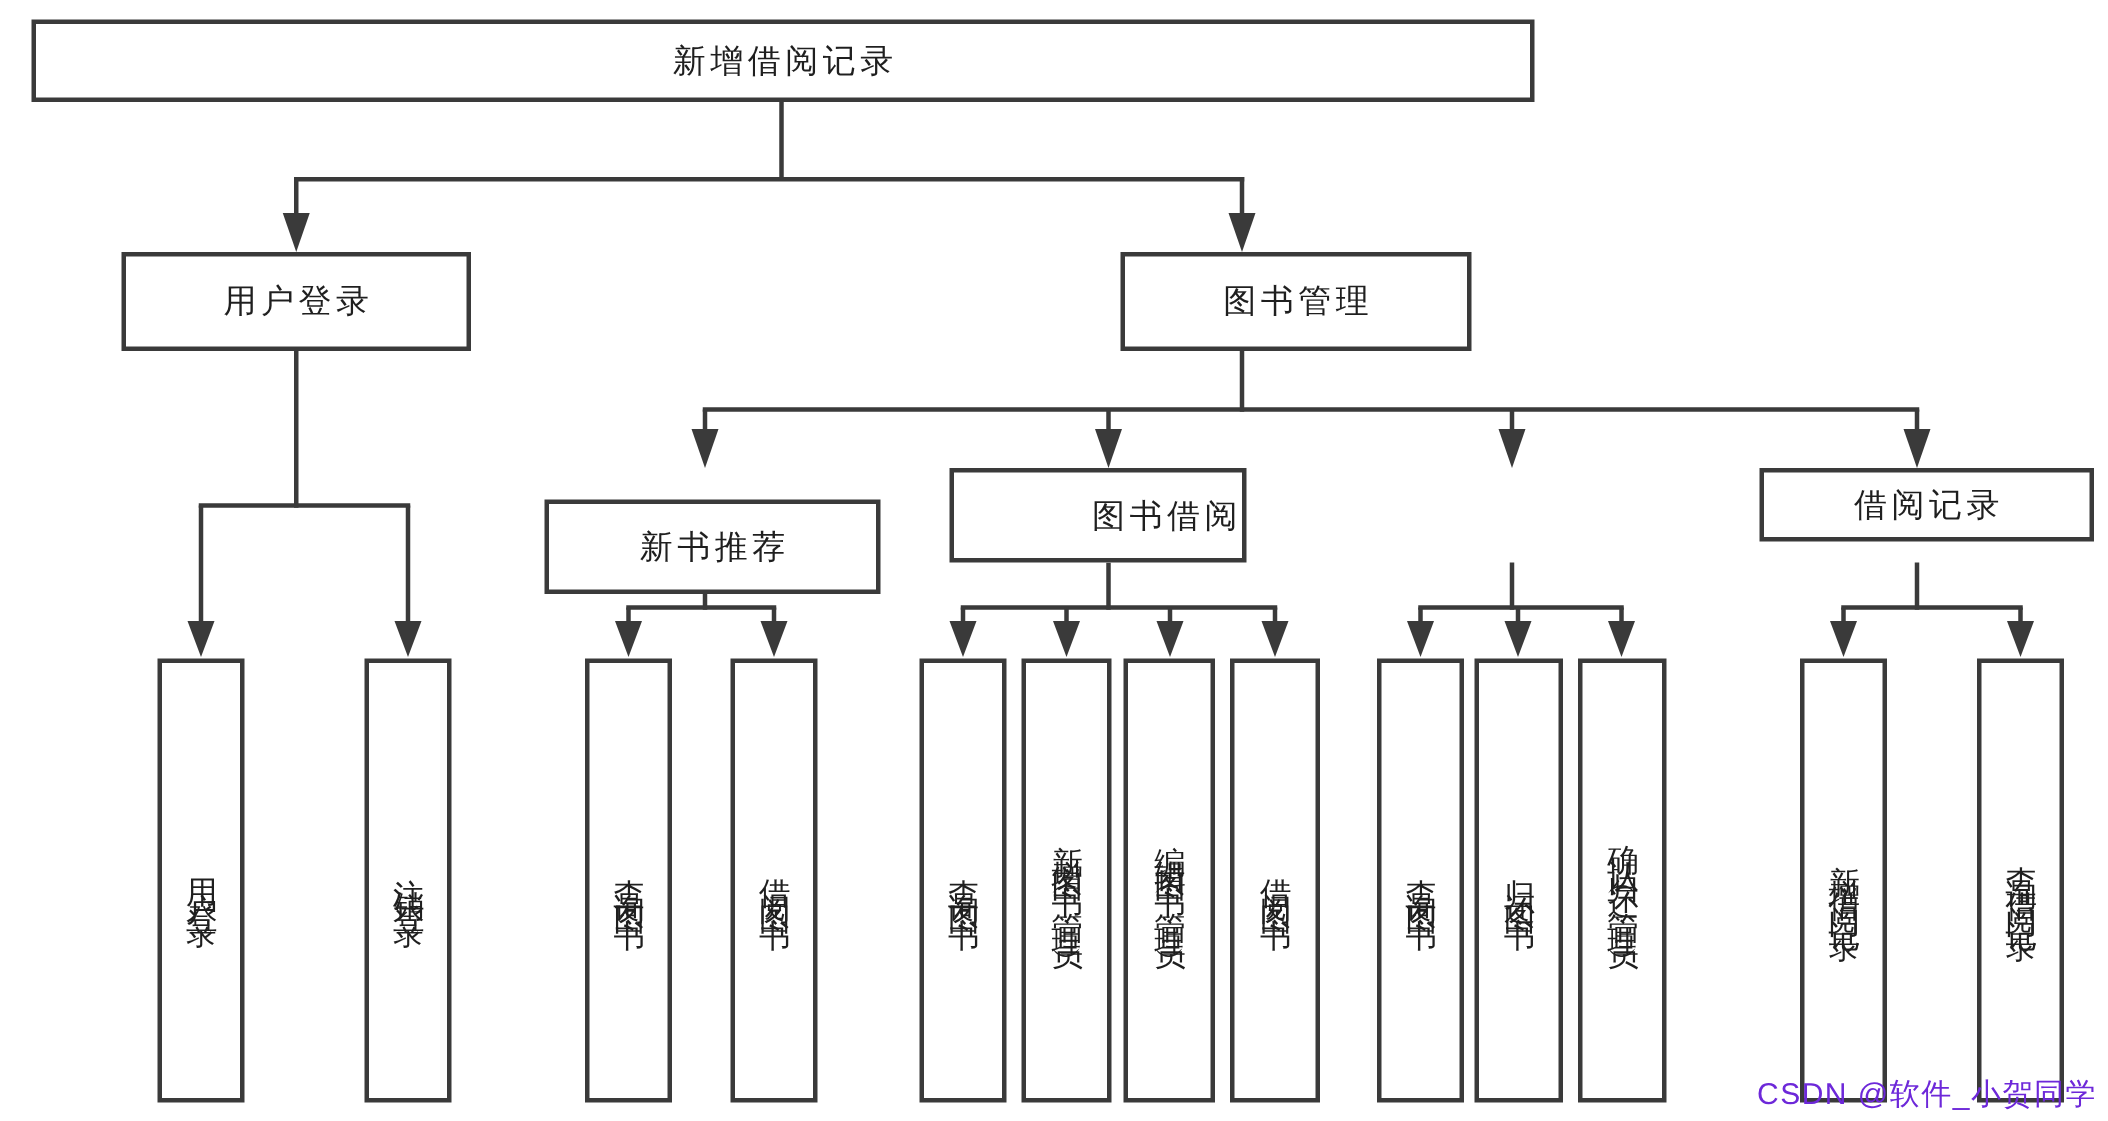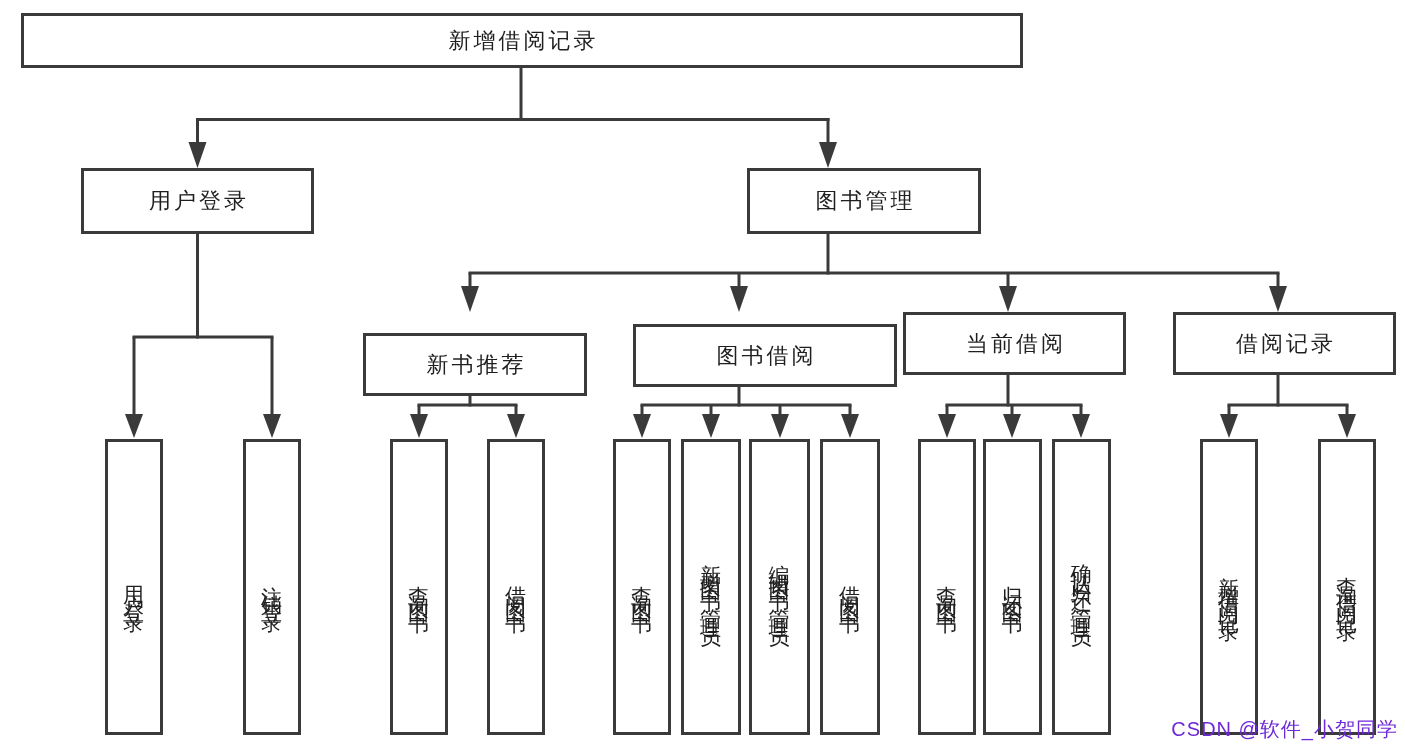--- a/index.html
+++ b/index.html
@@ -133,27 +133,24 @@
   <div class="node" style="left:81px; top:168px; width:233px; height:66px;">
     <span class="hlabel">用户登录</span>
   </div>
   <div class="node" style="left:711px; top:168px; width:234px; height:66px;margin-left:36px;">
     <span class="hlabel">图书管理</span>
   </div>
 
   <div class="node" style="left:363px; top:312px; width:224px; height:63px;margin-top:21px;">
     <span class="hlabel">新书推荐</span>
   </div>
-  <div class="node" style="left:633px; top:324px; width:264px; height:63px;">
+  <div class="node" style="left:633px; top:312px; width:198px; height:63px;justify-content:flex-end;">
     <span class="hlabel">图书借阅</span>
   </div>
-  <div class="node" style="left:903px; top:312px; width:223px; height:63px;">
-    <span class="hlabel">当前借阅</span>
-  </div>
-  <div class="node" style="left:1173px; top:312px; width:223px; height:63px;">
+  <div class="node" style="left:1173px; top:312px; width:223px; height:49px;">
     <span class="hlabel">借阅记录</span>
   </div>
 
   <div class="node leaf" style="left:105px; top:439px; width:58px; height:296px;">
     <span class="vlabel">用户登录</span>
   </div>
   <div class="node leaf" style="left:243px; top:439px; width:58px; height:296px;">
     <span class="vlabel">注销登录</span>
   </div>
 

